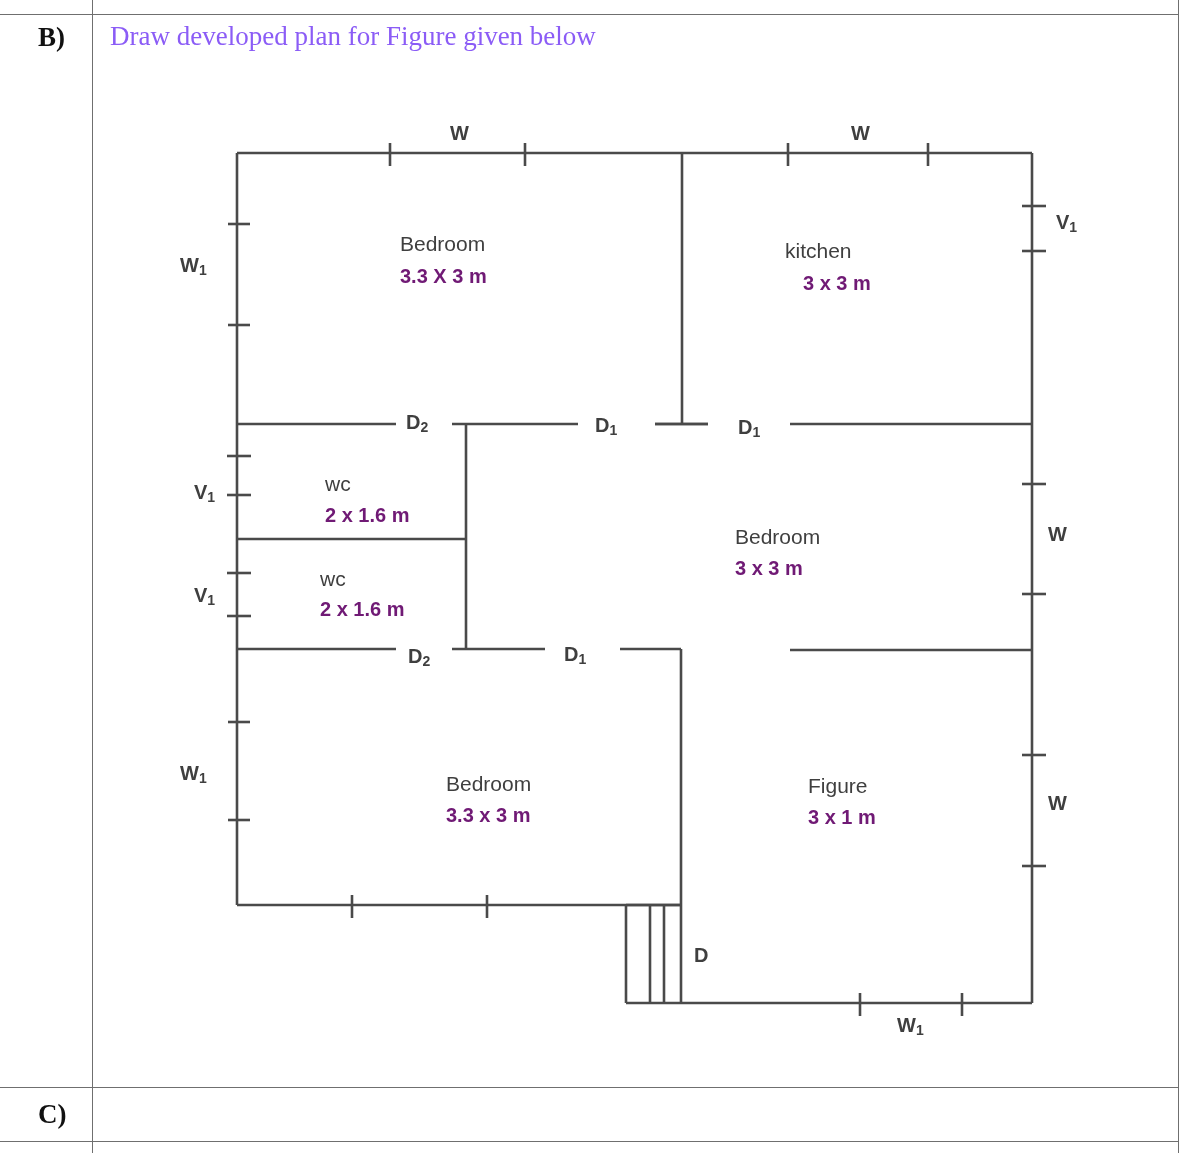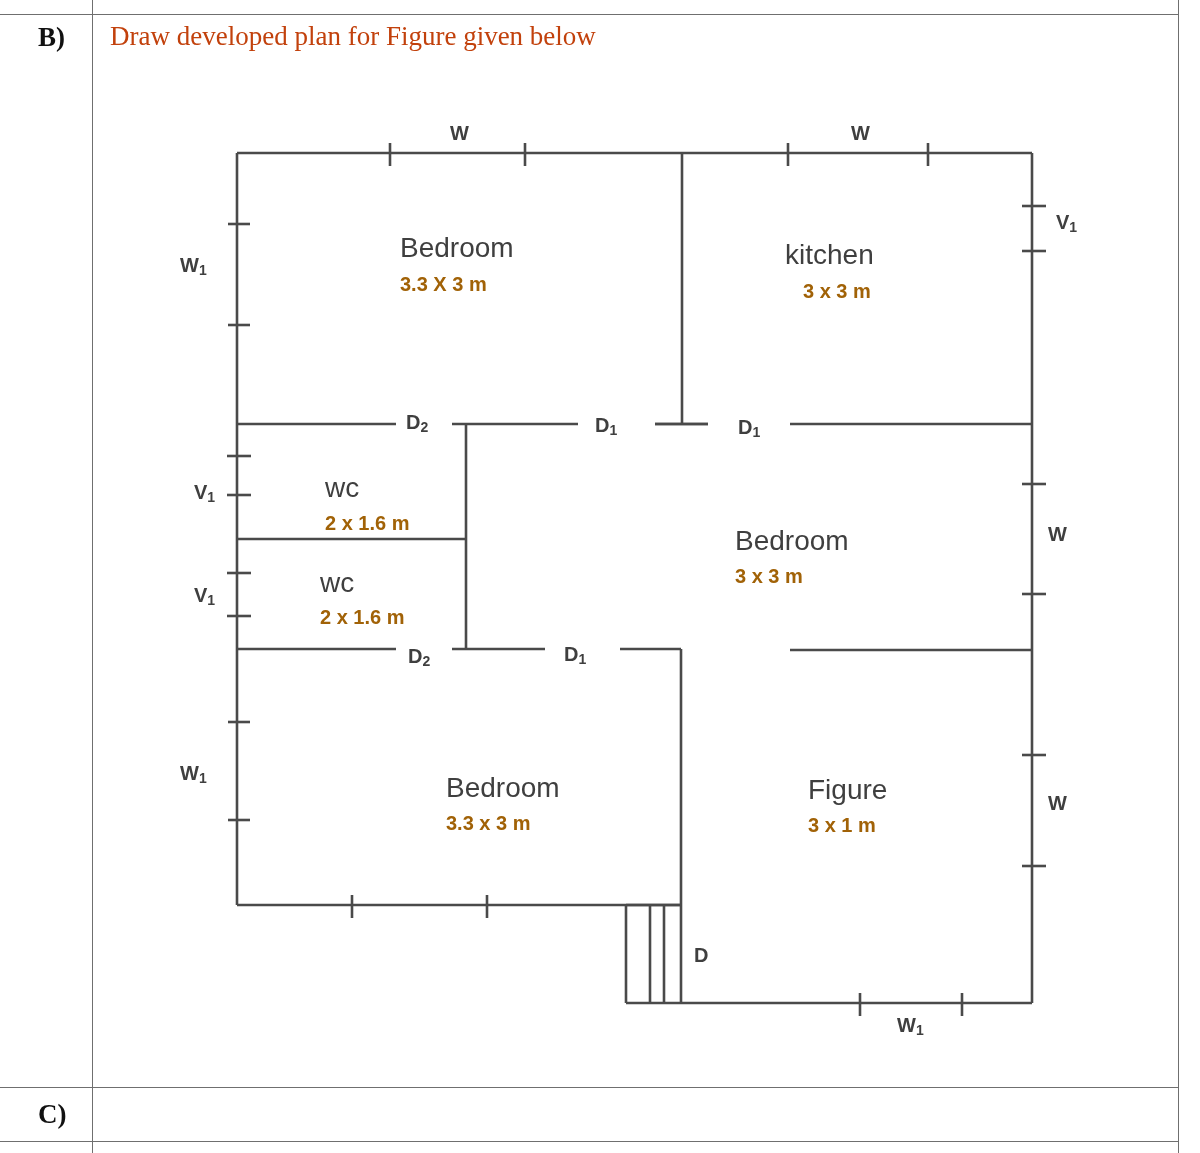--- a/index.html
+++ b/index.html
@@ -43,50 +43,49 @@
     font-family: "Liberation Serif", serif;
     font-weight: bold;
     font-size: 27px;
     color: #111111;
     text-align: left;
   }
   .q-text {
     position: absolute;
     font-family: "Liberation Serif", serif;
     font-size: 27px;
-    color: #c2410c;
+    color: #8b5cf6;
     white-space: nowrap;
   }
 
   
   .plan {
     position: absolute;
     left: 0;
     top: 0;
     width: 1200px;
     height: 1153px;
   }
   .plan svg { display: block; }
 
   .plan-label {
     position: absolute;
     font-family: "Liberation Sans", sans-serif;
     color: #3b3b3b;
     white-space: nowrap;
   }
   .room-name {
-    font-size: 28px;
+    font-size: 21px;
     font-weight: 400;
     color: #3f3f3f;
   }
   .room-dim {
     font-size: 20px;
     font-weight: bold;
-    color: #a16207;
-    margin-top: 8px;
+    color: #701a75;
   }
   .tag {
     font-size: 20px;
     font-weight: bold;
     color: #3f3f3f;
   }
   .tag sub {
     font-size: 14px;
     font-weight: bold;
     vertical-align: baseline;

